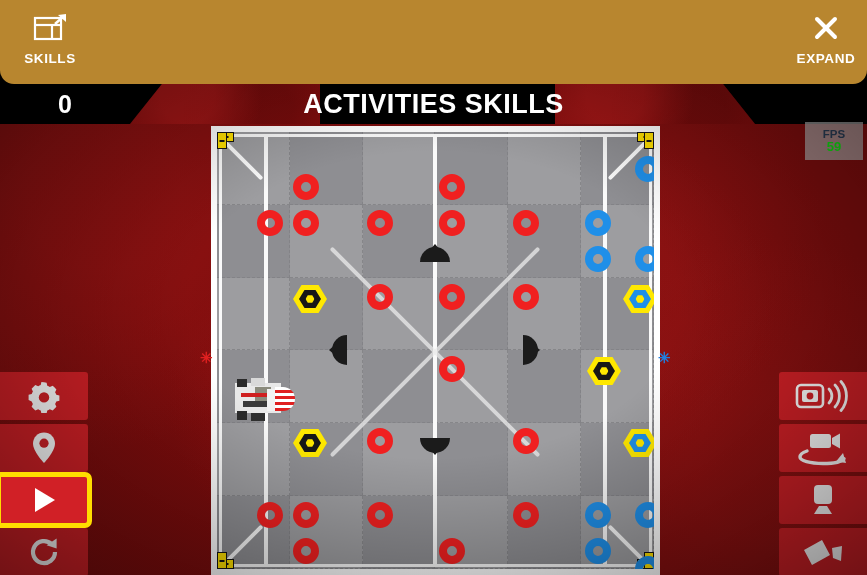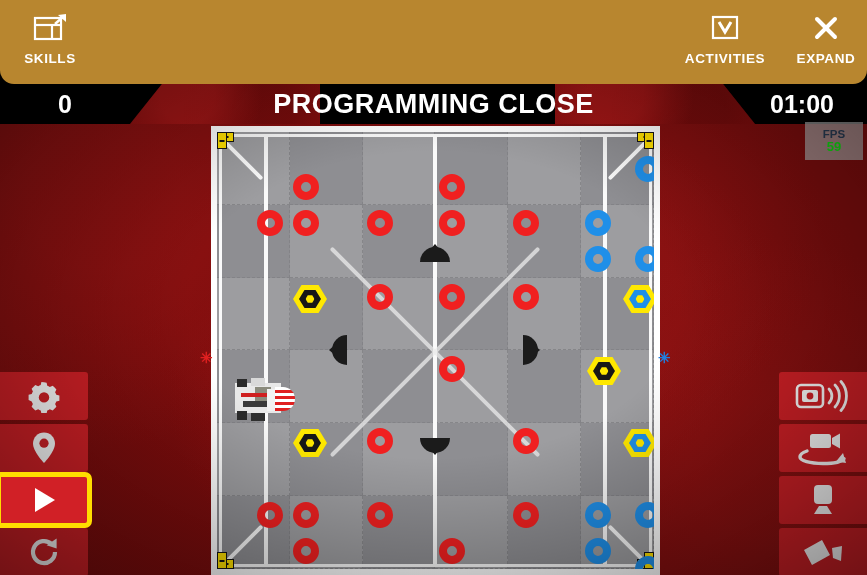--- a/index.html
+++ b/index.html
@@ -160,48 +160,38 @@
           <line x1="2" y1="11" x2="28" y2="11" stroke="#fff" stroke-width="2.2"></line>
           <line x1="19" y1="11" x2="19" y2="25" stroke="#fff" stroke-width="2.2"></line>
           <line x1="22" y1="10" x2="31" y2="2" stroke="#fff" stroke-width="2.4"></line>
           <polygon points="33,0 33,8 25,1" fill="#fff"></polygon>
         </svg>
       </div>
       <div class="tb-lab">SKILLS</div>
     </div>
 
 
-    <div class="tb-btn" style="left:675px;">
-      <div class="tb-ico">
-        <svg width="32" height="28" viewBox="0 0 32 28">
-          <rect x="4" y="3" width="24" height="21" fill="none" stroke="#fff" stroke-width="2.2"></rect>
-          <polyline points="10,8 16,18 22,8" fill="none" stroke="#fff" stroke-width="3" stroke-linejoin="miter"></polyline>
-        </svg>
-      </div>
-      <div class="tb-lab">ACTIVITIES</div>
-    </div>
 
     <div class="tb-btn" style="left:776px;">
       <div class="tb-ico">
         <svg width="28" height="28" viewBox="0 0 28 28">
           <line x1="5" y1="5" x2="23" y2="23" stroke="#fff" stroke-width="4" stroke-linecap="round"></line>
           <line x1="23" y1="5" x2="5" y2="23" stroke="#fff" stroke-width="4" stroke-linecap="round"></line>
         </svg>
       </div>
       <div class="tb-lab">EXPAND</div>
     </div>
   </div>
 
   <div class="titleband">
     <div class="tb-wedge wedge-l"></div>
     <div class="tb-wedge wedge-r"></div>
   </div>
   <div class="score-l">0</div>
-  <div class="match-title">PROGRAMMING CLOSE</div>
-  <div class="score-r">01:00</div>
+  <div class="match-title">ACTIVITIES SKILLS</div>
 
   <div class="fps">
     <div class="fps-lab">FPS</div>
     <div class="fps-val">59</div>
   </div>
 
   <div class="rail rail-left">
     <div class="rail-btn">
       <svg width="34" height="34" viewBox="0 0 34 34">
         <path fill="#fff" d="M17 3.2l2.6.5.7 3.1c.9.3 1.8.7 2.5 1.2l2.9-1.3 1.9 1.9 1.8 1.8-1.3 2.9c.5.8.9 1.6 1.2 2.5l3.1.7v5.2l-3.1.7c-.3.9-.7 1.7-1.2 2.5l1.3 2.9-3.7 3.7-2.9-1.3c-.8.5-1.6.9-2.5 1.2l-.7 3.1h-5.2l-.7-3.1c-.9-.3-1.7-.7-2.5-1.2l-2.9 1.3-3.7-3.7 1.3-2.9c-.5-.8-.9-1.6-1.2-2.5L1.6 21v-5.2l3.1-.7c.3-.9.7-1.7 1.2-2.5L4.6 9.7l3.7-3.7 2.9 1.3c.8-.5 1.6-.9 2.5-1.2l.7-3.1z"></path>

